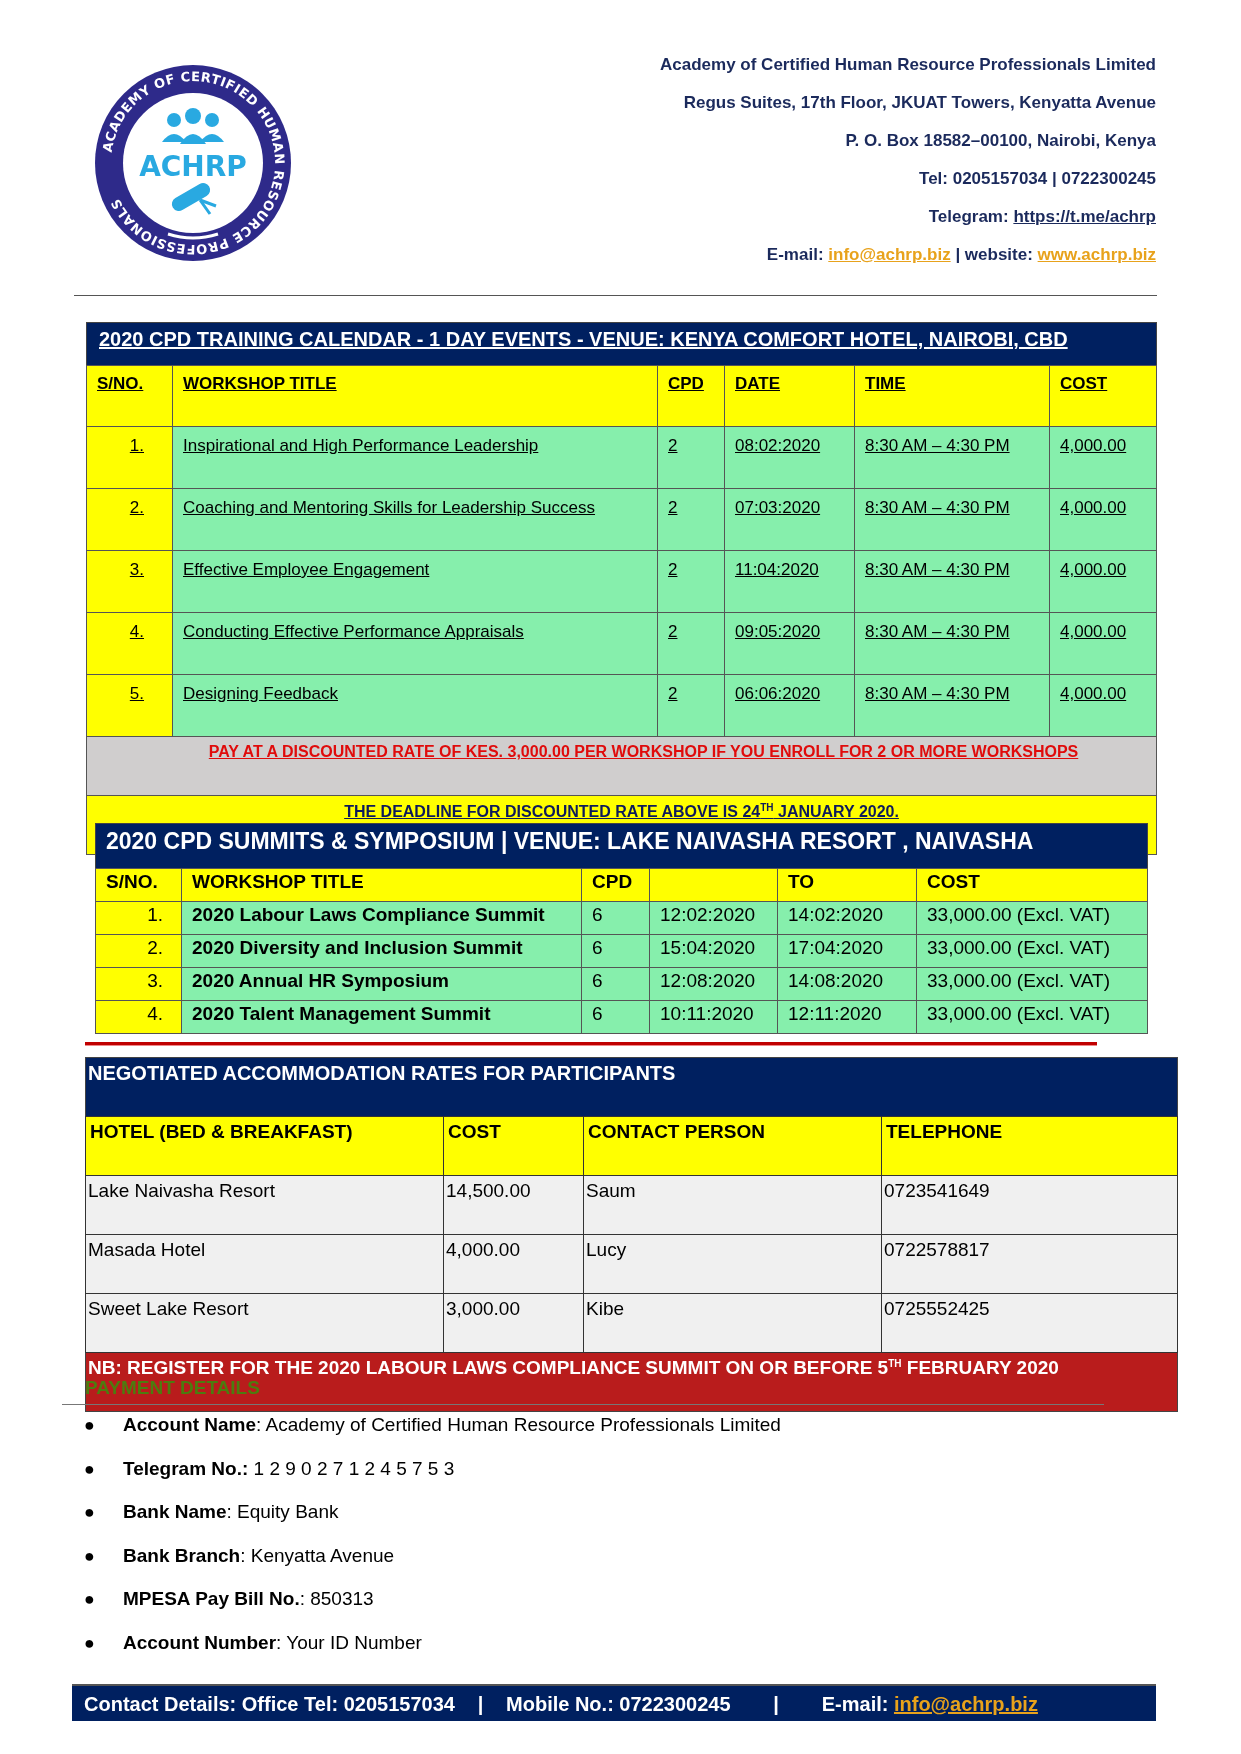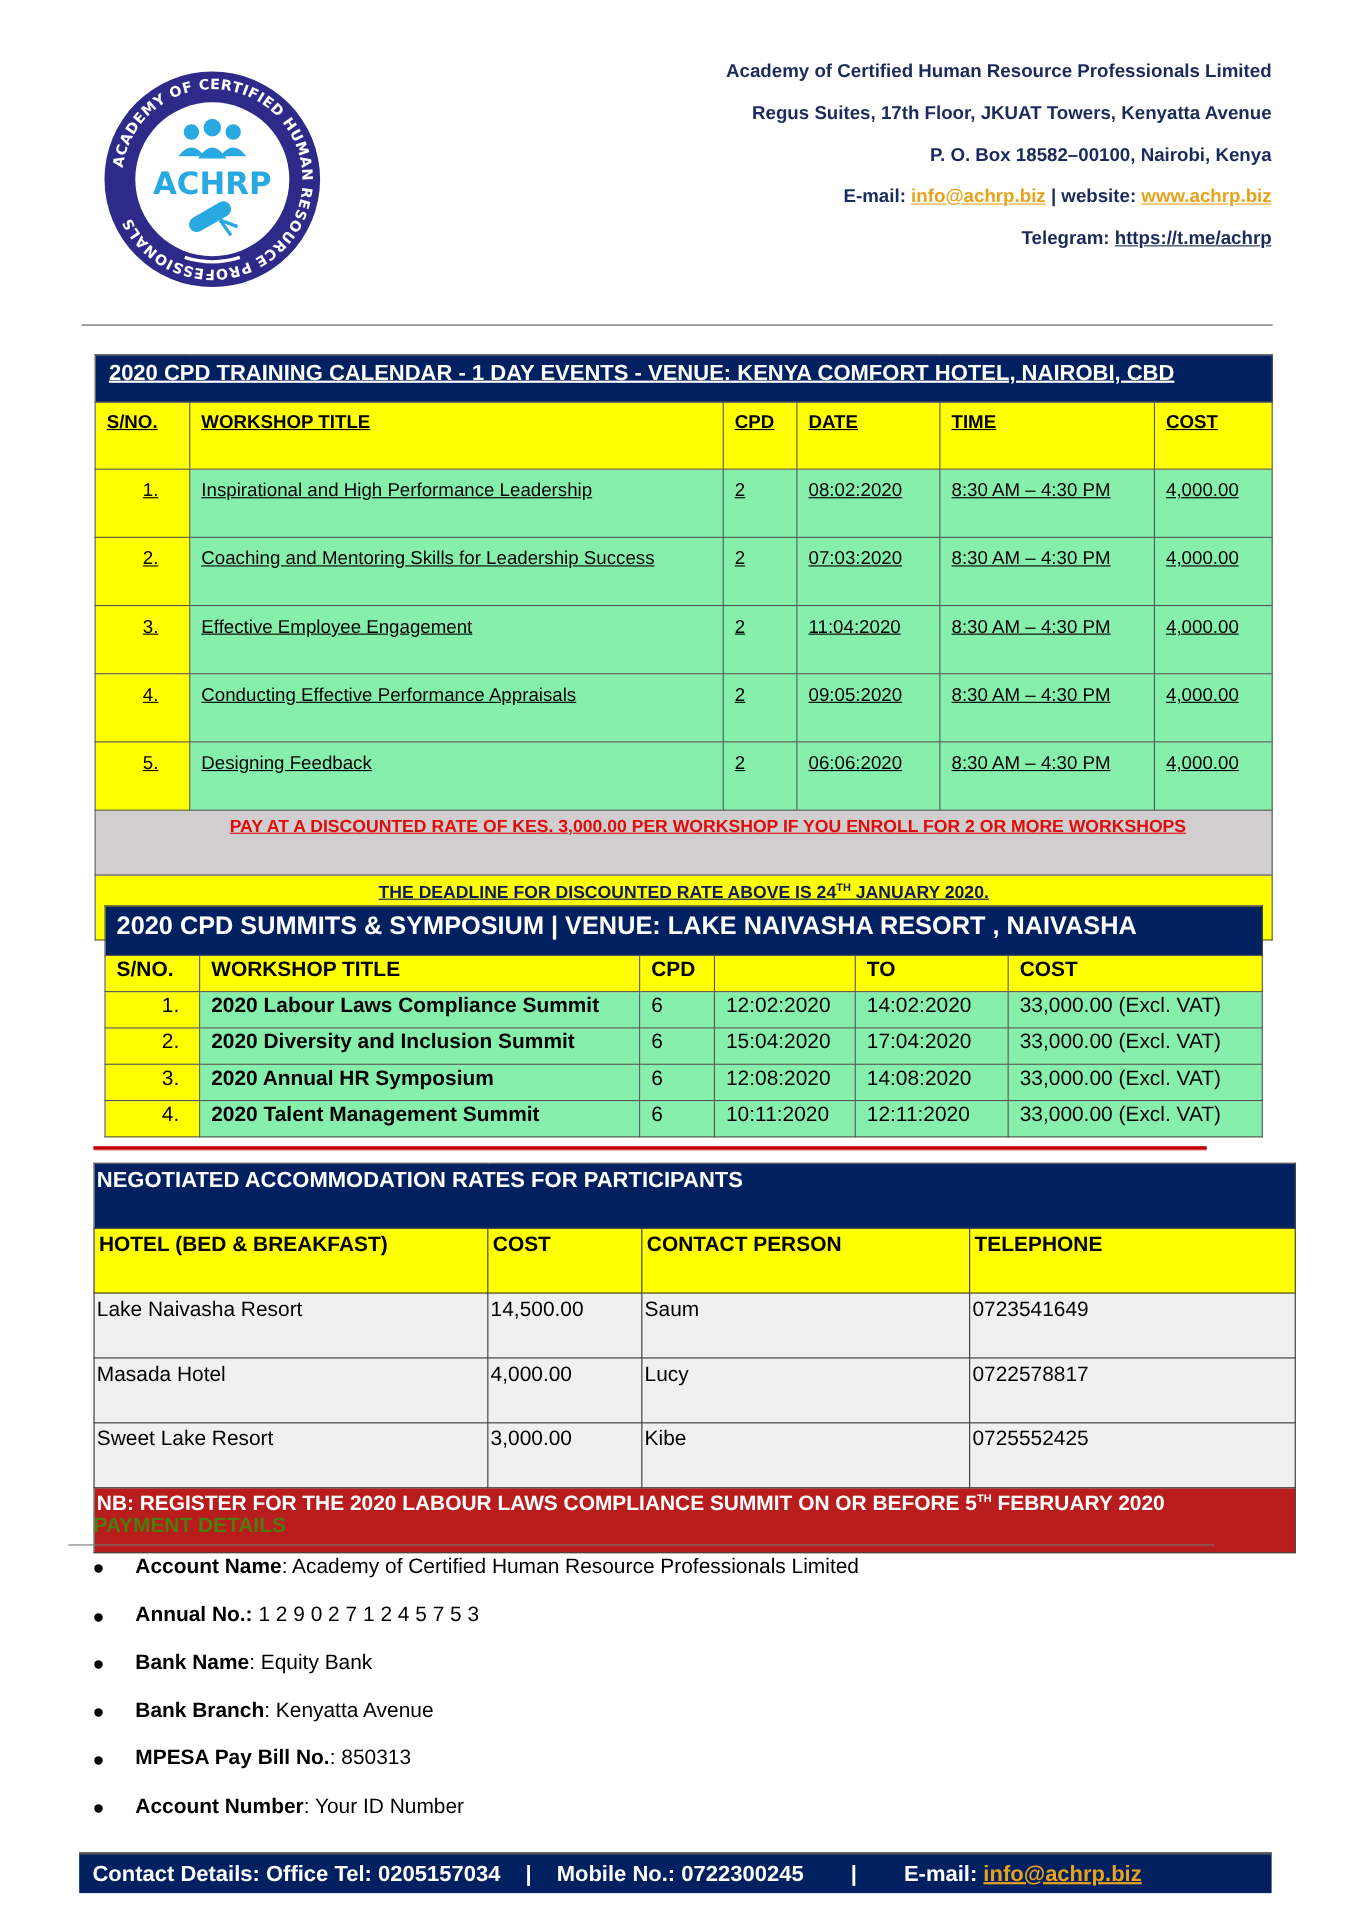--- a/index.html
+++ b/index.html
@@ -89,29 +89,30 @@
     <rect x="82" y="132" width="42" height="14" rx="7" fill="#29a9e1" transform="rotate(-30 103 139)"></rect>
     <path d="M112 142 l10 14 M112 142 l16 6" stroke="#29a9e1" stroke-width="3" fill="none"></path>
     <path d="M80 176 q25 8 50 0" stroke="#ffffff" stroke-width="3" fill="none"></path>
   </svg>
 </div>
 
 <div class="abs addr">
   <div>Academy of Certified Human Resource Professionals Limited</div>
   <div>Regus Suites, 17th Floor, JKUAT Towers, Kenyatta Avenue</div>
   <div>P. O. Box 18582–00100, Nairobi, Kenya</div>
+  <div>Tel: 0205157034 | 0722300245</div>
+  <div>
+    <span>Telegram:</span>
+    <a class="tg">https://t.me/achrp</a>
+  </div>
   <div>
     <span>E-mail:</span>
     <a>info@achrp.biz</a>
     <span> | website:</span>
     <a>www.achrp.biz</a>
-  </div>
-  <div>
-    <span>Telegram:</span>
-    <a class="tg">https://t.me/achrp</a>
   </div>
 </div>
 <div class="abs hr-top"></div>
 
 <table class="abs t1">
   <colgroup>
       <col style="width:86px">
       <col style="width:485px">
       <col style="width:67px">
       <col style="width:130px">
@@ -275,21 +276,21 @@
   <tr>
         <td colspan="4" class="brown nb"><span>NB: REGISTER FOR THE 2020 LABOUR LAWS COMPLIANCE SUMMIT ON OR BEFORE 5</span><sup>TH</sup><span> FEBRUARY 2020</span></td>
       </tr>
 </tbody>
   </table>
 
 <div class="abs pay-h">PAYMENT DETAILS</div>
 <div class="abs pay-hr"></div>
 <ul class="abs pay-list">
   <li><span class="bul">●</span><b>Account Name</b><span>: </span><span>Academy of Certified Human Resource Professionals Limited</span></li>
-  <li><span class="bul">●</span><b>Annual No.:</b><span> </span><span>1 2 9 0 2 7 1 2 4 5 7 5 3</span></li>
+  <li><span class="bul">●</span><b>Telegram No.:</b><span> </span><span>1 2 9 0 2 7 1 2 4 5 7 5 3</span></li>
   <li><span class="bul">●</span><b>Bank Name</b><span>: </span><span>Equity Bank</span></li>
   <li><span class="bul">●</span><b>Bank Branch</b><span>: </span><span>Kenyatta Avenue</span></li>
   <li><span class="bul">●</span><b>MPESA Pay Bill No.</b><span>: </span><span>850313</span></li>
   <li><span class="bul">●</span><b>Account Number</b><span>: </span><span>Your ID Number</span></li>
 </ul>
 
 <div class="abs footer navy">
   <span>Contact Details: Office Tel: 0205157034</span>
   <span class="sep">|</span>
   <span>Mobile No.: 0722300245</span>

